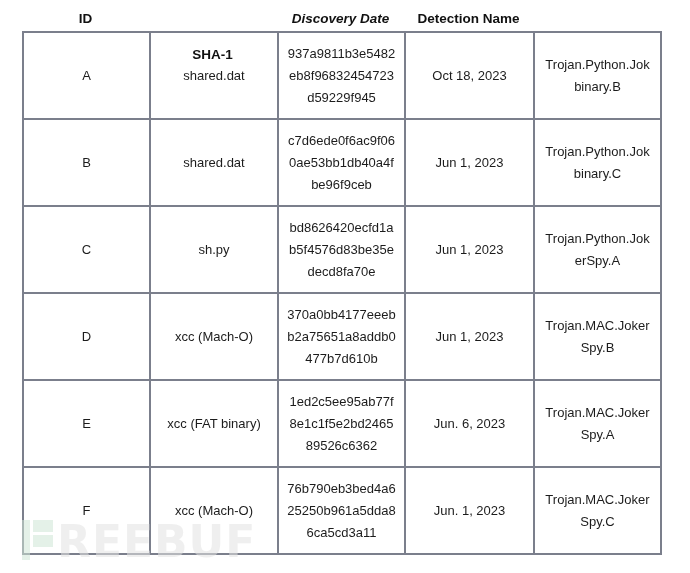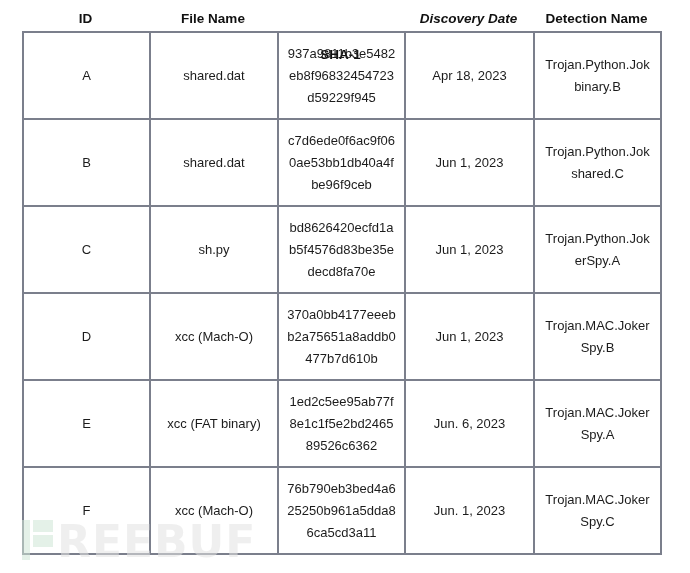--- a/index.html
+++ b/index.html
@@ -95,21 +95,20 @@
       letter-spacing: 1px;
       color: #e3e3e3;
       line-height: 44px;
     }
   </style>
 </head>
 <body>
 
 <div class="header-row">
   <div class="header-cell c1" style="width:127px">ID</div>
-  <div class="header-cell c2" style="width:128px">File Name</div>
   <div class="header-cell c3" style="width:127px">SHA-1</div>
   <div class="header-cell c4" style="width:129px">Discovery Date</div>
   <div class="header-cell c5" style="width:127px">Detection Name</div>
 </div>
 
 <table class="data-table">
   <colgroup>
     <col class="c1">
       <col class="c2">
       <col class="c3">
@@ -118,38 +117,38 @@
   </colgroup>
   <tbody>
     <tr>
       <td>A</td>
       <td>shared.dat</td>
       <td>
         <span class="line">937a9811b3e5482</span>
         <span class="line">eb8f96832454723</span>
         <span class="line">d59229f945</span>
       </td>
-      <td>Apr 18, 2023</td>
+      <td>Oct 18, 2023</td>
       <td>
         <span class="line">Trojan.Python.Jok</span>
         <span class="line">binary.B</span>
       </td>
     </tr>
     <tr>
       <td>B</td>
       <td>shared.dat</td>
       <td>
         <span class="line">c7d6ede0f6ac9f06</span>
         <span class="line">0ae53bb1db40a4f</span>
         <span class="line">be96f9ceb</span>
       </td>
       <td>Jun 1, 2023</td>
       <td>
         <span class="line">Trojan.Python.Jok</span>
-        <span class="line">shared.C</span>
+        <span class="line">binary.C</span>
       </td>
     </tr>
     <tr>
       <td>C</td>
       <td>sh.py</td>
       <td>
         <span class="line">bd8626420ecfd1a</span>
         <span class="line">b5f4576d83be35e</span>
         <span class="line">decd8fa70e</span>
       </td>

